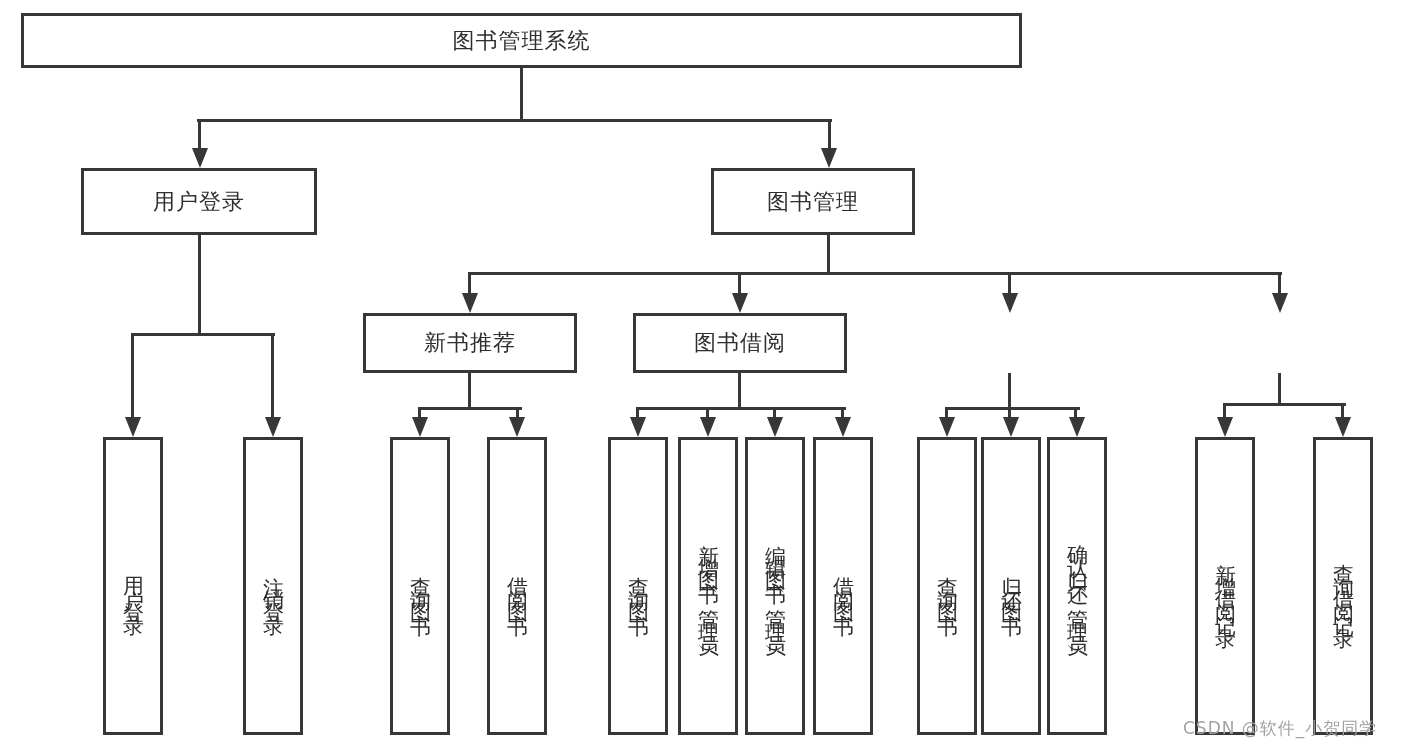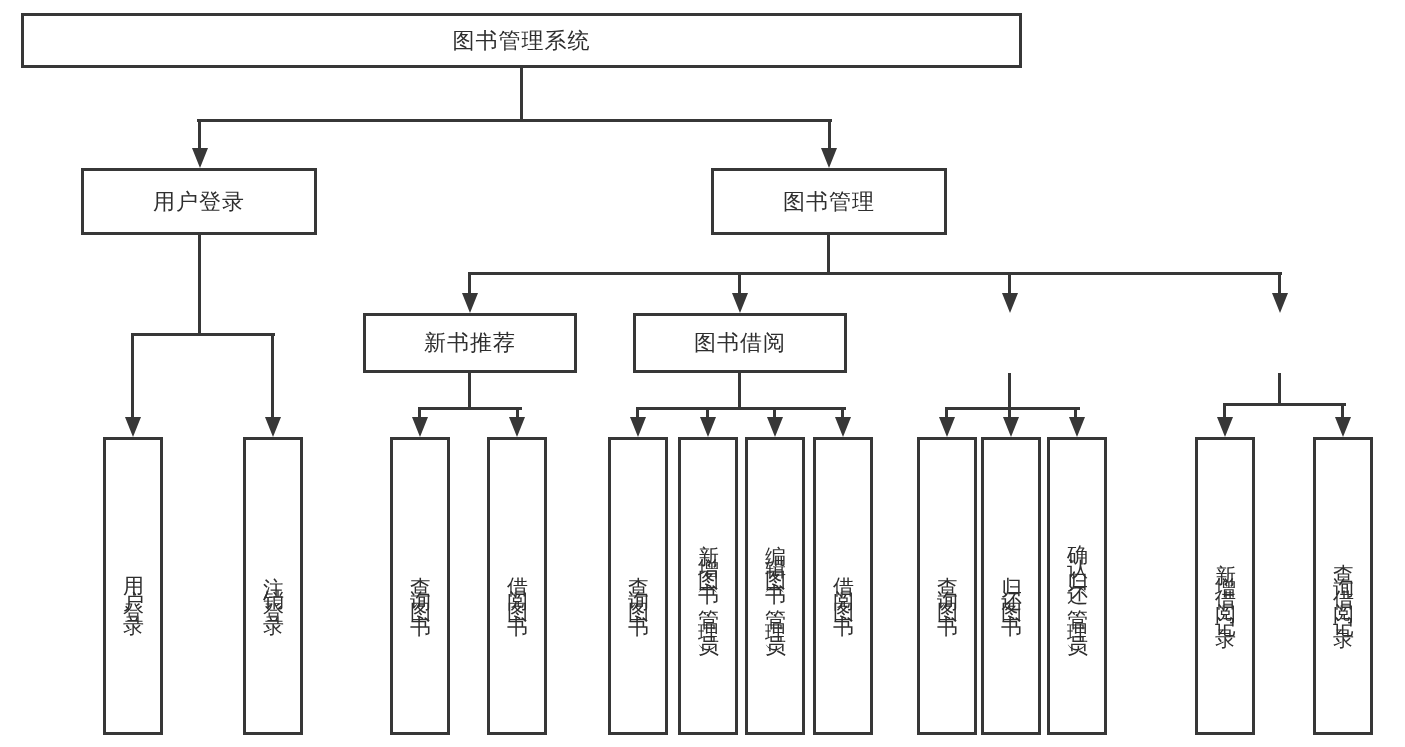--- a/index.html
+++ b/index.html
@@ -51,21 +51,21 @@
 
 <div id="stage">
 
   <div class="nodebox hbox" style="left:21px;top:13px;width:1001px;height:55px;">
     <span>图书管理系统</span>
   </div>
 
   <div class="nodebox hbox" style="left:81px;top:168px;width:236px;height:67px;">
     <span>用户登录</span>
   </div>
-  <div class="nodebox hbox" style="left:711px;top:168px;width:236px;height:67px;">
+  <div class="nodebox hbox" style="left:711px;top:168px;width:204px;height:67px;">
     <span>图书管理</span>
   </div>
 
   <div class="nodebox hbox" style="left:363px;top:313px;width:214px;height:60px;">
     <span>新书推荐</span>
   </div>
   <div class="nodebox hbox" style="left:633px;top:313px;width:214px;height:60px;">
     <span>图书借阅</span>
   </div>
 
@@ -106,20 +106,21 @@
     <span class="vlabel">确认归还（管理员）</span>
   </div>
 
   <div class="nodebox tall" style="left:1195px;">
     <span class="vlabel">新增借阅记录</span>
   </div>
   <div class="nodebox tall" style="left:1313px;">
     <span class="vlabel">查询借阅记录</span>
   </div>
 
+  <div id="watermark">CSDN @软件_小贺同学</div>
 <div class="ln" style="left: 520px; top: 68px; width: 3px; height: 53px;"></div>
     <div class="ln" style="left: 197px; top: 119px; width: 635px; height: 3px;"></div>
     <div class="ln" style="left: 198px; top: 119px; width: 3px; height: 33px;"></div>
     <div class="ln" style="left: 828px; top: 119px; width: 3px; height: 33px;"></div>
     <div class="ln" style="left: 198px; top: 235px; width: 3px; height: 101px;"></div>
     <div class="ln" style="left: 131px; top: 333px; width: 144px; height: 3px;"></div>
     <div class="ln" style="left: 131px; top: 333px; width: 3px; height: 88px;"></div>
     <div class="ln" style="left: 271px; top: 333px; width: 3px; height: 88px;"></div>
     <div class="ln" style="left: 827px; top: 235px; width: 3px; height: 40px;"></div>
     <div class="ln" style="left: 468px; top: 272px; width: 814px; height: 3px;"></div>

